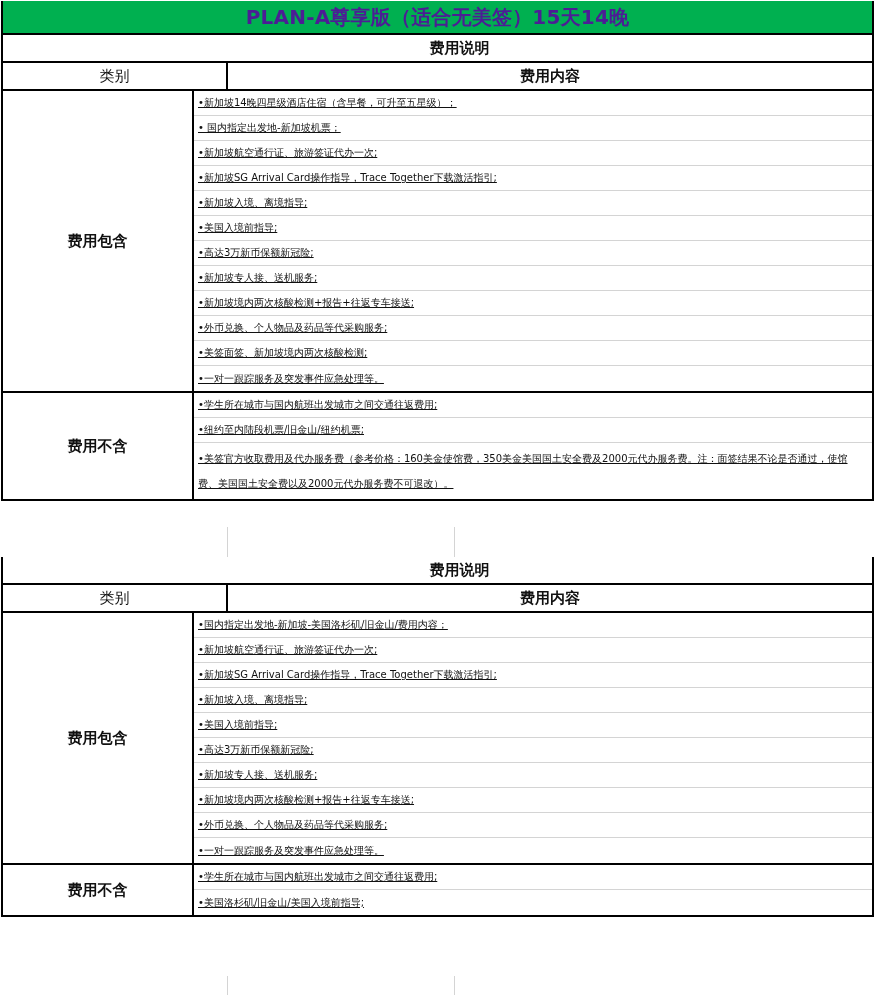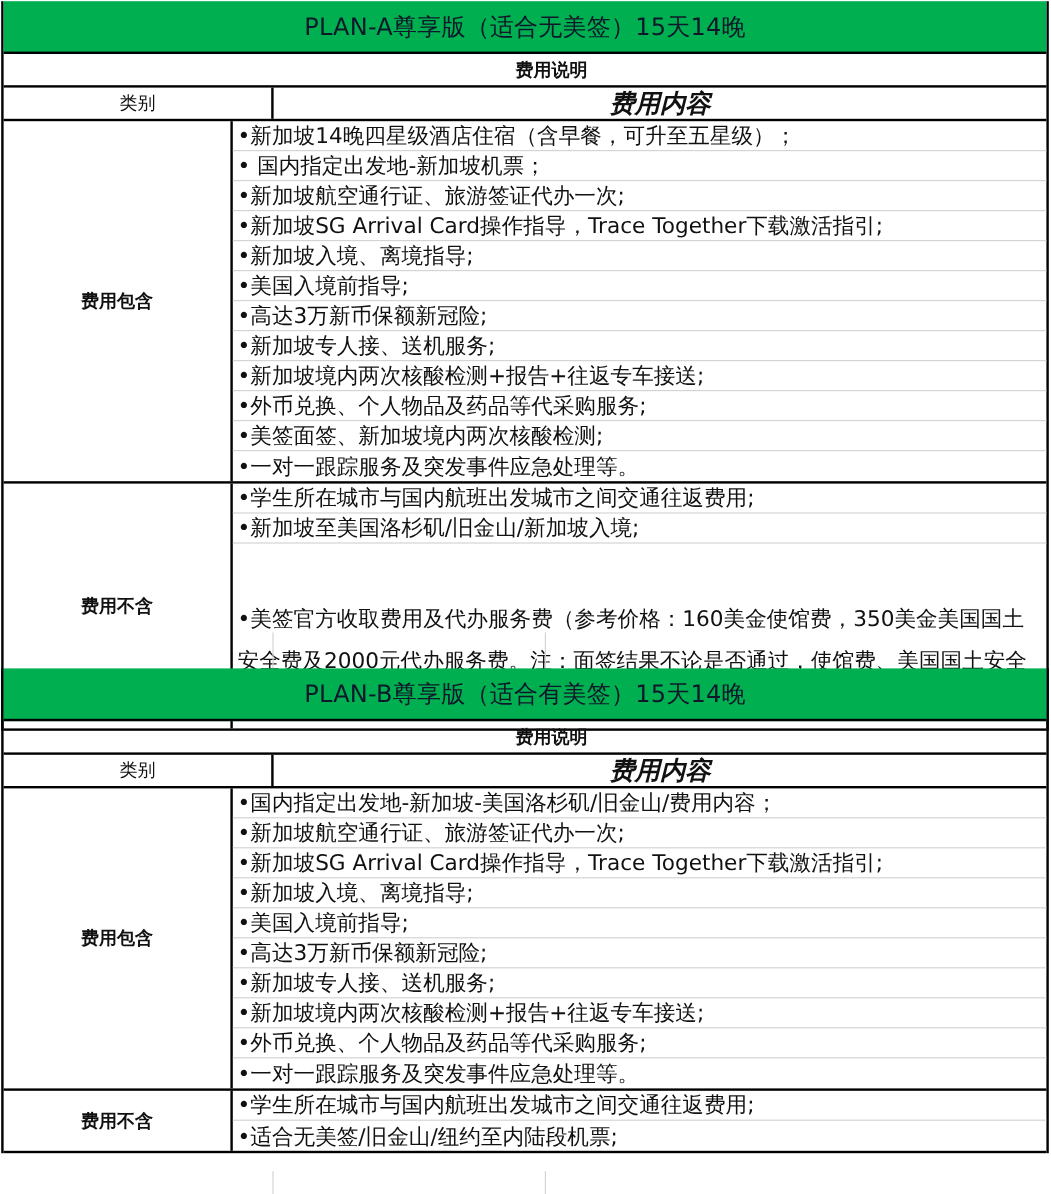--- a/index.html
+++ b/index.html
@@ -1,40 +1,40 @@
 <!DOCTYPE html>
 <html><head>
 <meta charset="utf-8">
 <style>
   html, body { margin: 0; padding: 0; background: #ffffff; }
   body { width: 876px; height: 995px; position: relative; overflow: hidden;
          font-family: "DejaVu Sans", "Liberation Sans", sans-serif; color: #111; }
   .sheet { position: absolute; left: 0; top: 0; width: 876px; height: 995px; }
   .plan { position: absolute; left: 1px; width: 873px; box-sizing: border-box;
           border-left: 2px solid #000; border-right: 2px solid #000; }
-  .title-bar { background: #00B050; color: #0f172a; height: 44px; box-sizing: border-box;
+  .title-bar { background: #00B050; color: #4c1d95; height: 34px; box-sizing: border-box;
                border-bottom: 2px solid #000; display: flex; align-items: center; justify-content: center;
-               font-weight: normal; font-size: 20px; letter-spacing: 0.2px; }
+               font-weight: bold; font-size: 20px; letter-spacing: 0.2px; }
   .subtitle { height: 28px; box-sizing: border-box; border-bottom: 2px solid #000;
               display: flex; align-items: center; justify-content: center;
               font-weight: bold; font-size: 15px; padding-left: 44px; }
   .header-row { display: flex; height: 28px; box-sizing: border-box; border-bottom: 2px solid #000; }
   .header-row .c1 { width: 225px; box-sizing: border-box; border-right: 2px solid #000;
                     display: flex; align-items: center; justify-content: center; font-weight: normal; font-size: 15px; }
   .header-row .c2 { flex: 1; display: flex; align-items: center; justify-content: center;
-                    font-weight: bold; font-size: 21px; font-style: italic; }
+                    font-weight: bold; font-size: 15px; }
   .section { display: flex; box-sizing: border-box; border-bottom: 2px solid #000; }
   .section .label { width: 191px; box-sizing: border-box; border-right: 2px solid #000;
                     display: flex; align-items: center; justify-content: center;
                     font-weight: bold; font-size: 15px; }
   .section .items { flex: 1; }
   .item { height: 25px; box-sizing: border-box; border-bottom: 1px solid #d4d4d4;
-          display: flex; align-items: center; padding-left: 4px; font-size: 18px; white-space: nowrap; }
+          display: flex; align-items: center; padding-left: 4px; font-size: 10px; white-space: nowrap; text-decoration: underline; }
   .item:last-child { border-bottom: none; }
-  .item.multi { height: auto; white-space: normal; line-height: 35px; padding: 3px 6px 3px 4px; display: block; margin-top: 43px; }
+  .item.multi { height: auto; white-space: normal; line-height: 25px; padding: 3px 6px 3px 4px; display: block; }
   .item b { font-weight: bold; }
   .gap { position: absolute; left: 0; width: 876px; height: 30px; }
   .gap .gl { position: absolute; top: 0; bottom: 0; width: 1px; background: #d4d4d4; }
 </style>
 </head>
 <body>
 
 <div class="sheet">
 
   <div class="plan" style="top:1px;">
@@ -58,33 +58,32 @@
         <div class="item">•新加坡境内两次核酸检测+报告+往返专车接送;</div>
         <div class="item">•外币兑换、个人物品及药品等代采购服务;</div>
         <div class="item">•美签面签、新加坡境内两次核酸检测;</div>
         <div class="item">•一对一跟踪服务及突发事件应急处理等。</div>
       </div>
     </div>
     <div class="section">
       <div class="label">费用不含</div>
       <div class="items">
         <div class="item">•学生所在城市与国内航班出发城市之间交通往返费用;</div>
-        <div class="item">•新加坡至美国洛杉矶/旧金山/新加坡入境;</div>
+        <div class="item">•纽约至内陆段机票/旧金山/纽约机票;</div>
         <div class="item multi">•美签官方收取费用及代办服务费（参考价格：160美金使馆费，350美金美国国土安全费及2000元代办服务费。注：面签结果不论是否通过，使馆费、美国国土安全费以及2000元代办服务费不可退改）。</div>
       </div>
     </div>
   </div>
 
   <div class="gap" style="top:527px;">
     <div class="gl" style="left:227px;"></div>
     <div class="gl" style="left:454px;"></div>
   </div>
 
   <div class="plan" style="top:557px;">
-    <div class="title-bar">PLAN-B尊享版（适合有美签）15天14晚</div>
     <div class="subtitle">费用说明</div>
     <div class="header-row">
       <div class="c1">类别</div>
       <div class="c2">费用内容</div>
     </div>
     <div class="section">
       <div class="label">费用包含</div>
       <div class="items">
         <div class="item">•国内指定出发地-新加坡-美国洛杉矶/旧金山/费用内容；</div>
         <div class="item">•新加坡航空通行证、旅游签证代办一次;</div>
@@ -95,21 +94,21 @@
         <div class="item">•新加坡专人接、送机服务;</div>
         <div class="item">•新加坡境内两次核酸检测+报告+往返专车接送;</div>
         <div class="item">•外币兑换、个人物品及药品等代采购服务;</div>
         <div class="item">•一对一跟踪服务及突发事件应急处理等。</div>
       </div>
     </div>
     <div class="section">
       <div class="label">费用不含</div>
       <div class="items">
         <div class="item">•学生所在城市与国内航班出发城市之间交通往返费用;</div>
-        <div class="item">•适合无美签/旧金山/纽约至内陆段机票;</div>
+        <div class="item">•美国洛杉矶/旧金山/美国入境前指导;</div>
       </div>
     </div>
   </div>
 
   <div class="gap" style="top:976px; height:19px;">
     <div class="gl" style="left:227px;"></div>
     <div class="gl" style="left:454px;"></div>
   </div>
 </div>
 

